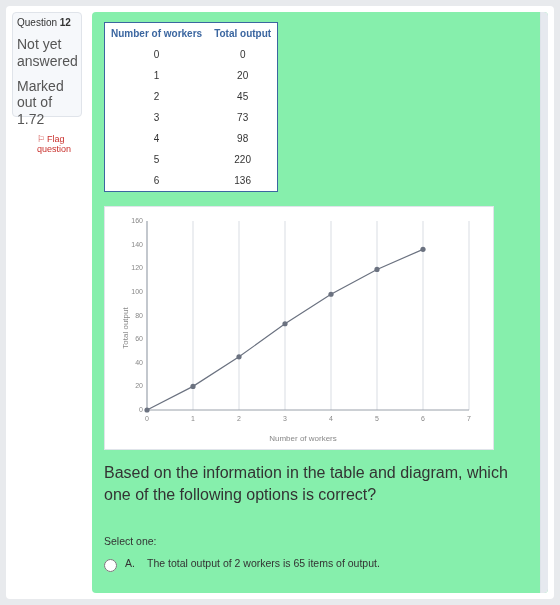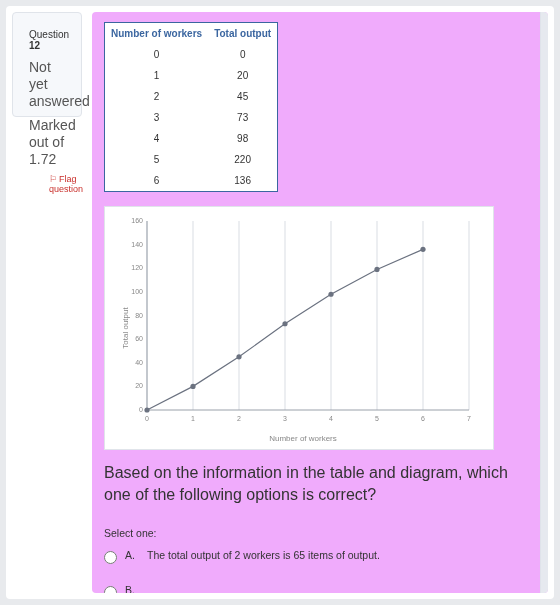--- a/index.html
+++ b/index.html
@@ -17,32 +17,32 @@
     display: flex;
     gap: 10px;
     width: 548px;
     height: 593px;
     overflow: hidden;
   }
   .info-box {
     background: #f6f8fb;
     border: 1px solid #e0e4ea;
     border-radius: 4px;
-    padding: 16px;
+    padding: 4px;
     width: 70px;
     flex-shrink: 0;
     height: 105px;
   }
   .qnum { font-size: 10px; margin-bottom: 6px; }
   .qnum b { font-weight: bold; }
   .info-line { font-size: 14px; color: #555; margin-bottom: 6px; line-height: 1.2; margin-top: 8px; }
   .flag-link { font-size: 9px; color: #c9302c; cursor: pointer; margin-left: 20px; }
   .flag-link .flag-icon { margin-right: 2px; }
   .content {
-    background: #f0abfc;
+    background: #86efac;
     border-radius: 4px;
     padding: 10px 12px;
     flex: 1;
     overflow: hidden;
     position: relative;
   }
   .right-scroll-gutter {
     position: absolute;
     top: 0; right: 0; bottom: 0;
     width: 8px;
@@ -82,21 +82,21 @@
     font-size: 8px;
     color: #888;
   }
   .xlabel {
     text-align: center;
     font-size: 8px;
     color: #888;
     padding-top: 4px;
   }
   .question-text { font-size: 16px; margin-top: 12px; color: #333; line-height: 1.4; }
-  .select-one { font-size: 10.5px; margin-top: 20px; }
+  .select-one { font-size: 10.5px; margin-top: 28px; }
   .option-row { display: flex; align-items: flex-start; gap: 8px; margin-top: 10px; margin-bottom: 20px; font-size: 10.5px; }
   .option-row input[type="radio"] { margin-top: 2px; }
   .opt-letter { width: 14px; }
 </style>
 </head>
 <body>
 
 <div class="outer">
   <div class="info-box">
     <div class="qnum">

